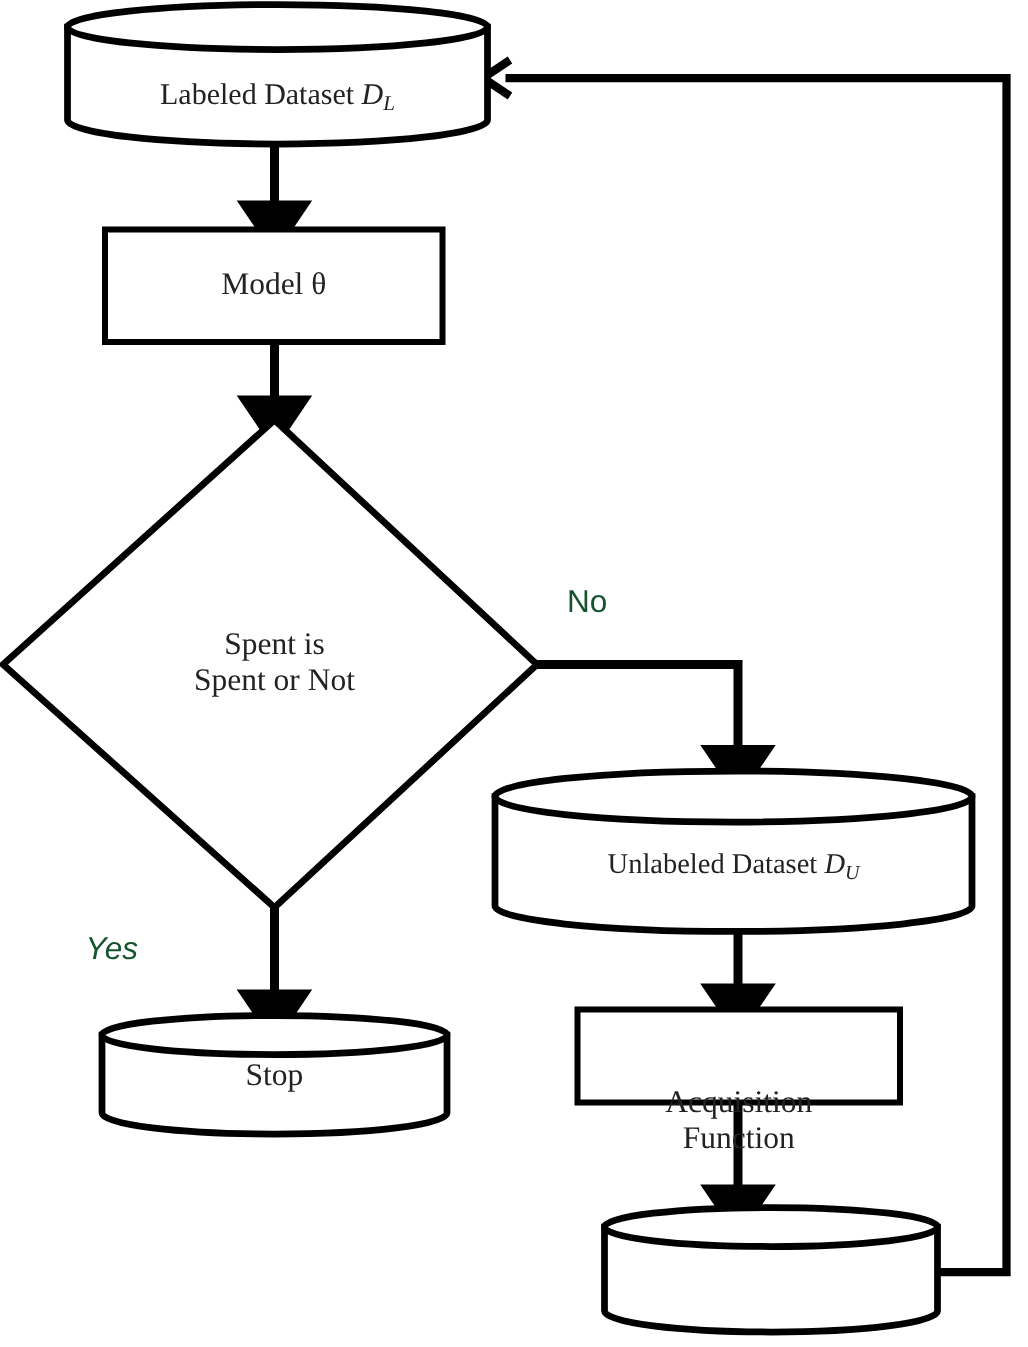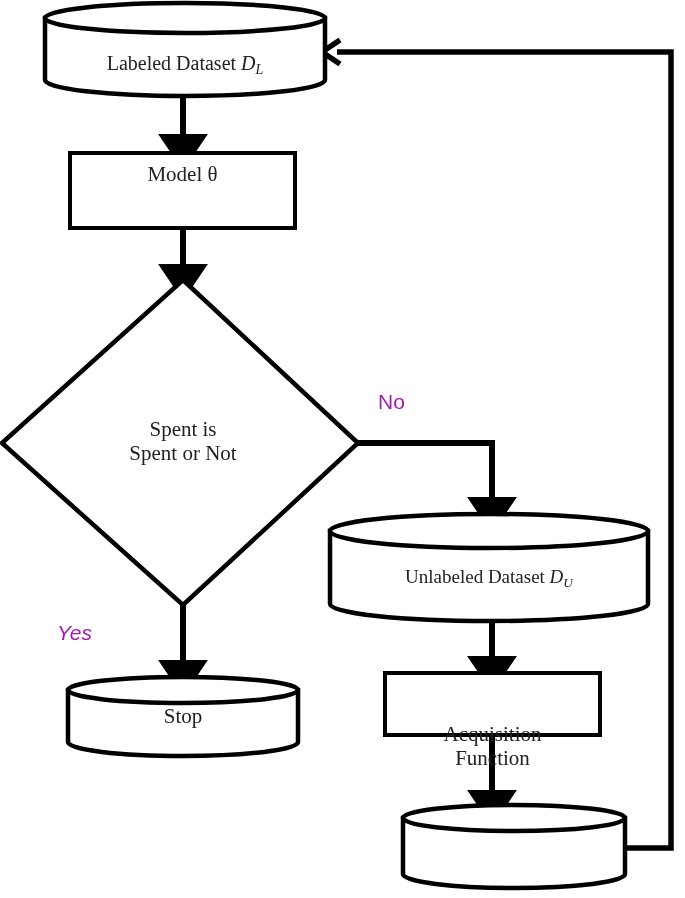--- a/index.html
+++ b/index.html
@@ -33,21 +33,21 @@
     text-align: center;
     line-height: 1.12;
     color: #222222;
     font-family: "Liberation Serif", serif;
     white-space: pre;
     pointer-events: none;
   }
   .lbl-cyl-main   { font-size: 20px; }
   .lbl-box-main   { font-size: 21px; }
   .lbl-small      { font-size: 19px; }
-  .lbl-branch     { font-size: 21px; font-family: "Liberation Sans", sans-serif; color: #a21caf; }
+  .lbl-branch     { font-size: 21px; font-family: "Liberation Sans", sans-serif; color: #14532d; }
   .sub {
     font-size: 0.70em;
     vertical-align: -0.30em;
     font-style: italic;
     font-family: "Liberation Serif", serif;
   }
   .ital { font-style: italic; }
 </style>
 </head>
 <body>
@@ -121,21 +121,21 @@
     </g>
 
     <g>
       <path d="M403,818 L403,874 A111,14 0 0 0 625,874 L625,818 Z" fill="#ffffff" stroke="#000000" stroke-width="4.5"></path>
       <ellipse cx="514" cy="818" rx="111" ry="13" fill="#ffffff" stroke="#000000" stroke-width="4.5"></ellipse>
     </g>
   </svg>
 
   <div class="node-label lbl-cyl-main" style="left:45px; top:52px; width:280px;"><span>Labeled Dataset</span> <span class="ital">D</span><span class="sub">L</span></div>
 
-  <div class="node-label lbl-box-main" style="left:70px; top:163px; width:225px;">Model θ</div>
+  <div class="node-label lbl-box-main" style="left:70px; top:178px; width:225px;">Model θ</div>
 
   <div class="node-label lbl-box-main" style="left:83px; top:418px; width:200px;"><span>Spent is</span><br><span>Spent or Not</span></div>
 
   <div class="node-label lbl-branch" style="left:57px; top:621px; width:70px; text-align:left;font-style:italic;">Yes</div>
 
   <div class="node-label lbl-branch" style="left:378px; top:390px; width:60px; text-align:left;">No</div>
 
   <div class="node-label lbl-box-main" style="left:68px; top:705px; width:230px;">Stop</div>
 
   <div class="node-label lbl-small" style="left:330px; top:566px; width:318px;"><span>Unlabeled Dataset</span> <span class="ital">D</span><span class="sub">U</span></div>

